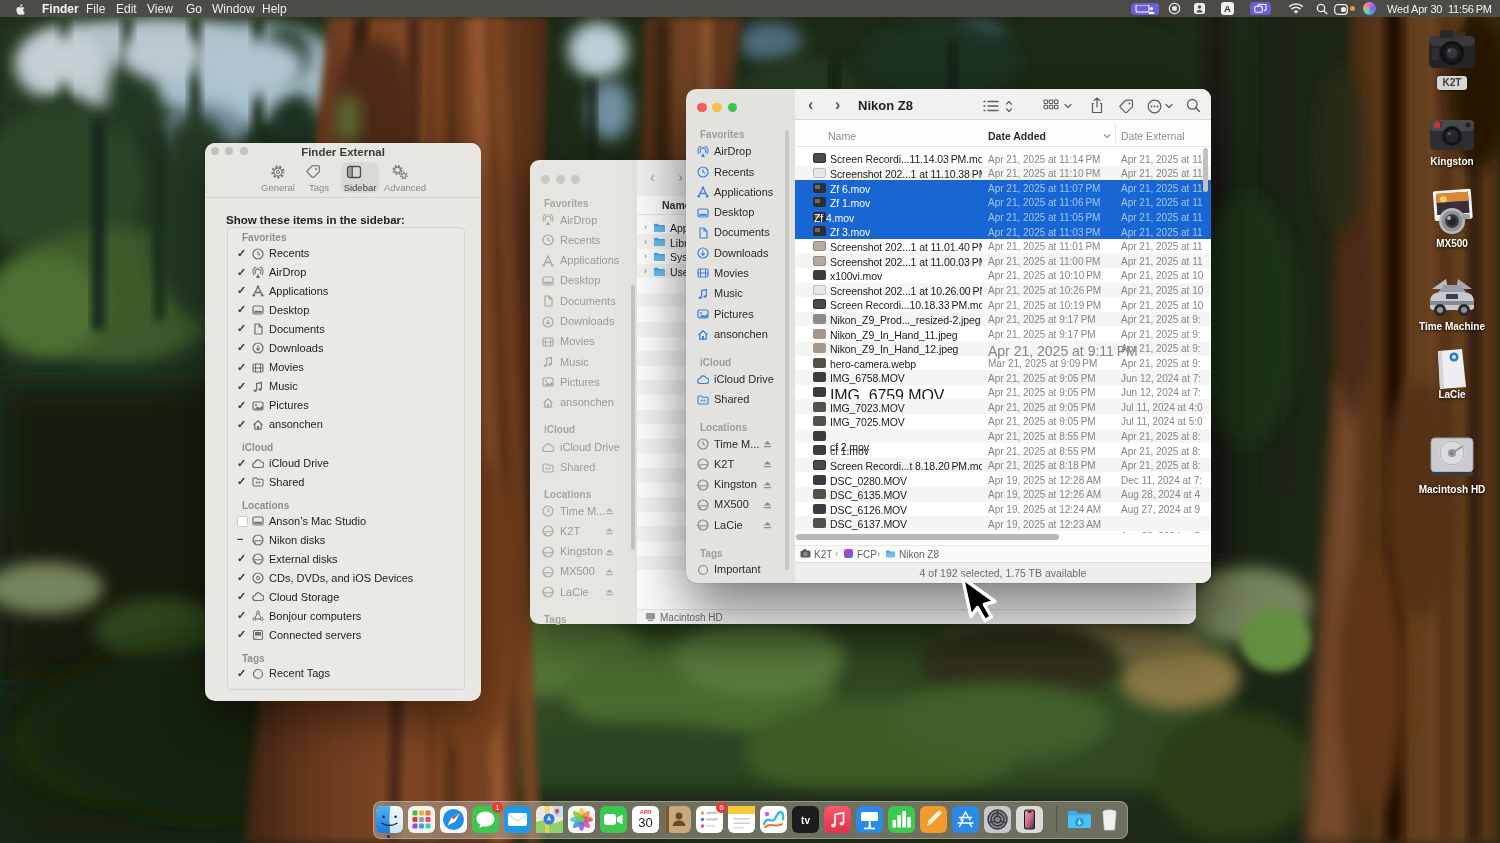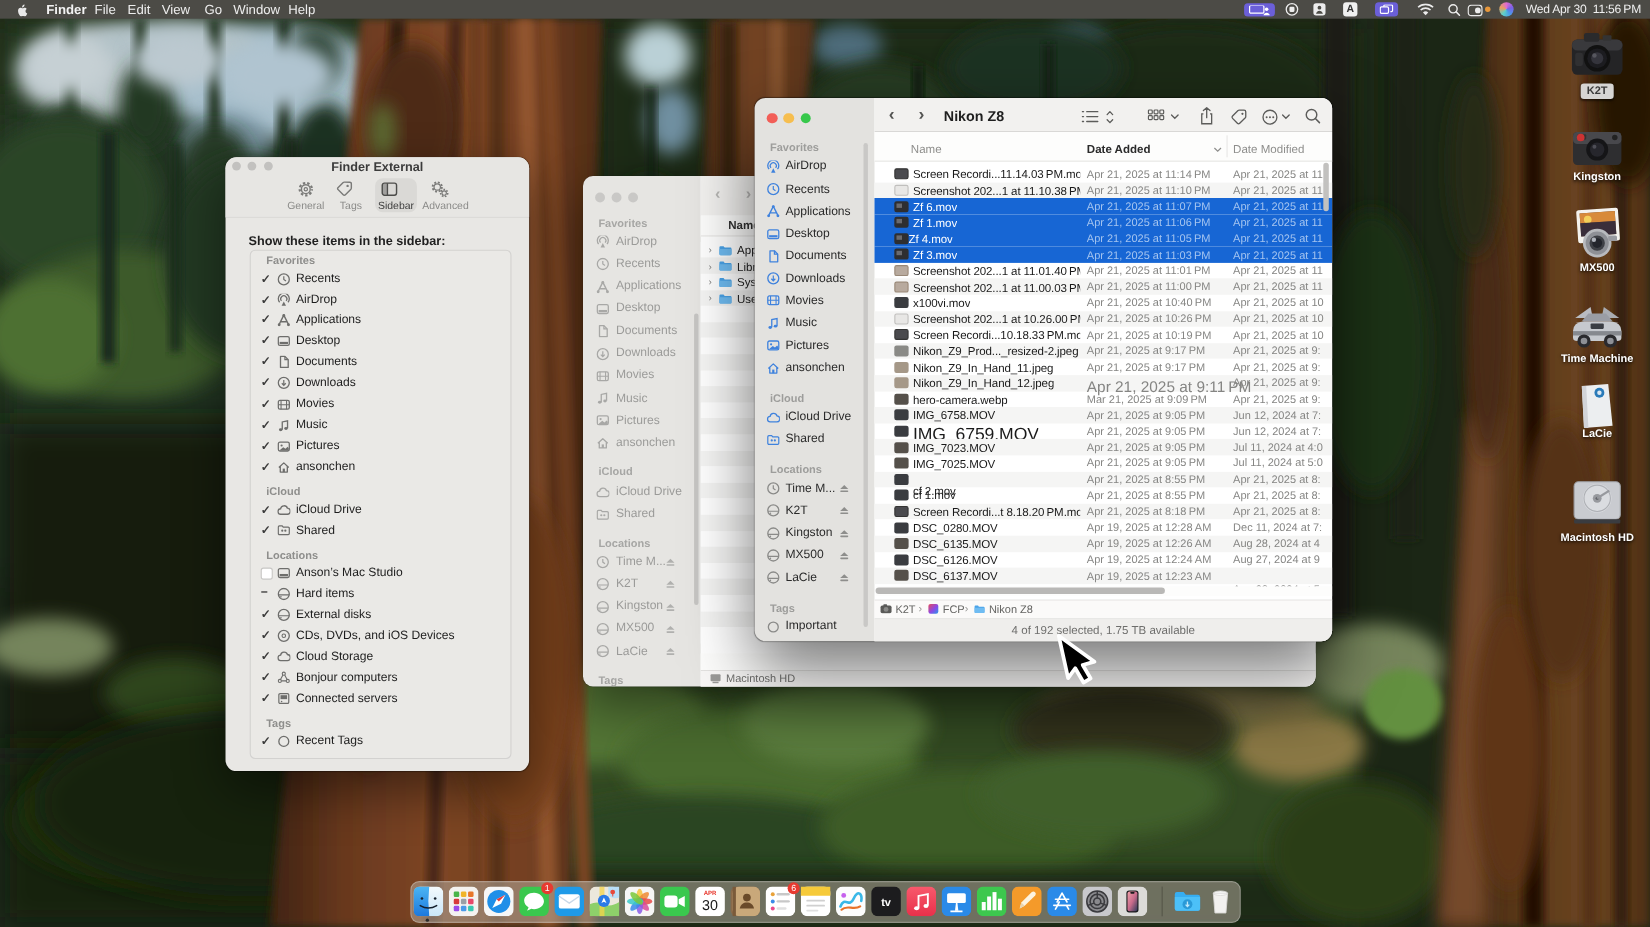--- a/index.html
+++ b/index.html
@@ -445,21 +445,21 @@
     <div class="shead" style="left:37px;top:356.5px;color:#8e8e8c">Locations</div>
     <div class="abs" style="left:32px;top:372.8px;width:11px;height:11px;background:#fff;border:1px solid #c8c7c5;border-radius:2.5px"></div>
     <svg class="abs" style="left:47px;top:372.29999999999995px" width="12" height="12" viewBox="0 0 12 12">
       <use href="#i-desktop" style="color:#6e6e6c"></use>
     </svg>
     <div class="abs" style="left:64px;top:371.8px;font-size:11px;color:#1d1d1d;white-space:nowrap">Anson’s Mac Studio</div>
     <div class="abs" style="left:32px;top:390.2px;color:#3a3a3a;font-size:11px;font-weight:bold">−</div>
     <svg class="abs" style="left:47px;top:391.20000000000005px" width="12" height="12" viewBox="0 0 12 12">
       <use href="#i-disk" style="color:#6e6e6c"></use>
     </svg>
-    <div class="abs" style="left:64px;top:390.7px;font-size:11px;color:#1d1d1d;white-space:nowrap">Hard items</div>
+    <div class="abs" style="left:64px;top:390.7px;font-size:11px;color:#1d1d1d;white-space:nowrap">Nikon disks</div>
     <div class="abs" style="left:32px;top:409.1px;color:#3a3a3a;font-size:11px;font-weight:bold">✓</div>
     <svg class="abs" style="left:47px;top:410.1px" width="12" height="12" viewBox="0 0 12 12">
       <use href="#i-disk" style="color:#6e6e6c"></use>
     </svg>
     <div class="abs" style="left:64px;top:409.6px;font-size:11px;color:#1d1d1d;white-space:nowrap">External disks</div>
     <div class="abs" style="left:32px;top:428.0px;color:#3a3a3a;font-size:11px;font-weight:bold">✓</div>
     <svg class="abs" style="left:47px;top:429px" width="12" height="12" viewBox="0 0 12 12">
       <use href="#i-cd" style="color:#6e6e6c"></use>
     </svg>
     <div class="abs" style="left:64px;top:428.5px;font-size:11px;color:#1d1d1d;white-space:nowrap">CDs, DVDs, and iOS Devices</div>
@@ -689,21 +689,21 @@
       <circle cx="6.3" cy="6.3" r="4.8" fill="none" stroke="#5c5c5a" stroke-width="1.3"></circle>
       <line x1="9.8" y1="9.8" x2="13.5" y2="13.5" stroke="#5c5c5a" stroke-width="1.4" stroke-linecap="round"></line>
     </svg>
     <div class="abs" style="left:109px;top:31px;width:416px;height:26.5px;background:#fdfdfc;border-bottom:1px solid #e6e5e3"></div>
     <div class="abs" style="left:142px;top:41px;font-size:10.5px;color:#8e8e8c">Name</div>
     <div class="abs" style="left:302px;top:41px;font-size:10.5px;color:#2b2b2b;font-weight:bold">Date Added</div>
     <svg class="abs" style="left:417px;top:44px" width="8" height="7" viewBox="0 0 8 7">
       <path d="M1 1.5 L4 4.5 L7 1.5" fill="none" stroke="#8e8e8c" stroke-width="1.1"></path>
     </svg>
     <div class="abs" style="left:429px;top:34px;width:1px;height:20px;background:#e8e7e5"></div>
-    <div class="abs" style="left:435px;top:41px;font-size:10.5px;color:#8e8e8c">Date Modified</div>
+    <div class="abs" style="left:435px;top:41px;font-size:10.5px;color:#8e8e8c">Date External</div>
     <div class="abs" style="left:127px;top:64.4px;width:13px;height:10px">
       <div class="abs" style="left:0;top:0;width:13px;height:10px;border-radius:2px;background:#4a4a4e;border:1px solid #333"></div>
     </div>
     <div class="abs" style="left:144px;top:64.3px;font-size:10.5px;color:#1a1a1a;white-space:nowrap;letter-spacing:-0.1px;max-width:152px;overflow:hidden">Screen Recordi...11.14.03 PM.mov</div>
     <div class="abs" style="left:302px;top:64.5px;font-size:10px;color:#858583;white-space:nowrap">Apr 21, 2025 at 11:14 PM</div>
     <div class="abs" style="left:435px;top:64.5px;font-size:10px;color:#858583;white-space:nowrap;width:83px;overflow:hidden">Apr 21, 2025 at 11</div>
     <div class="abs" style="left:109px;top:76.8px;width:416px;height:14.6px;background:#f5f5f4"></div>
     <div class="abs" style="left:127px;top:79.0px;width:13px;height:10px">
       <div class="abs" style="left:0;top:0;width:13px;height:10px;border-radius:2px;background:#e8e7e5;border:1px solid #c0bfbd"></div>
     </div>
@@ -724,21 +724,21 @@
       <div class="abs" style="left:2px;top:2px;width:5px;height:4px;background:#6a6a6e"></div>
     </div>
     <div class="abs" style="left:144px;top:108.1px;font-size:10.5px;color:#ffffff;white-space:nowrap;letter-spacing:-0.1px;max-width:152px;overflow:hidden">Zf 1.mov</div>
     <div class="abs" style="left:302px;top:108.3px;font-size:10px;color:#a5c5f0;white-space:nowrap">Apr 21, 2025 at 11:06 PM</div>
     <div class="abs" style="left:435px;top:108.3px;font-size:10px;color:#a5c5f0;white-space:nowrap;width:83px;overflow:hidden">Apr 21, 2025 at 11</div>
     <div class="abs" style="left:109px;top:120.6px;width:416px;height:14.6px;background:#1766d4"></div>
     <div class="abs" style="left:127px;top:122.8px;width:13px;height:10px">
       <div class="abs" style="left:0;top:0;width:13px;height:10px;border-radius:2px;background:#2e2e30"></div>
       <div class="abs" style="left:2px;top:2px;width:5px;height:4px;background:#6a6a6e"></div>
     </div>
-    <div class="abs" style="left:140px;top:122.7px;font-size:10.5px;color:#ffffff;white-space:nowrap;letter-spacing:-0.1px;max-width:152px;overflow:hidden">Zf 4.mov</div>
+    <div class="abs" style="left:128px;top:122.7px;font-size:10.5px;color:#ffffff;white-space:nowrap;letter-spacing:-0.1px;max-width:152px;overflow:hidden">Zf 4.mov</div>
     <div class="abs" style="left:302px;top:122.9px;font-size:10px;color:#a5c5f0;white-space:nowrap">Apr 21, 2025 at 11:05 PM</div>
     <div class="abs" style="left:435px;top:122.9px;font-size:10px;color:#a5c5f0;white-space:nowrap;width:83px;overflow:hidden">Apr 21, 2025 at 11</div>
     <div class="abs" style="left:109px;top:135.2px;width:416px;height:14.6px;background:#1766d4"></div>
     <div class="abs" style="left:127px;top:137.4px;width:13px;height:10px">
       <div class="abs" style="left:0;top:0;width:13px;height:10px;border-radius:2px;background:#2e2e30"></div>
       <div class="abs" style="left:2px;top:2px;width:5px;height:4px;background:#6a6a6e"></div>
     </div>
     <div class="abs" style="left:144px;top:137.3px;font-size:10.5px;color:#ffffff;white-space:nowrap;letter-spacing:-0.1px;max-width:152px;overflow:hidden">Zf 3.mov</div>
     <div class="abs" style="left:302px;top:137.5px;font-size:10px;color:#a5c5f0;white-space:nowrap">Apr 21, 2025 at 11:03 PM</div>
     <div class="abs" style="left:435px;top:137.5px;font-size:10px;color:#a5c5f0;white-space:nowrap;width:83px;overflow:hidden">Apr 21, 2025 at 11</div>
@@ -752,21 +752,21 @@
     <div class="abs" style="left:127px;top:166.6px;width:13px;height:10px">
       <div class="abs" style="left:0;top:0;width:13px;height:10px;border-radius:2px;background:#b8aa9e;border:1px solid #998877"></div>
     </div>
     <div class="abs" style="left:144px;top:166.5px;font-size:10.5px;color:#1a1a1a;white-space:nowrap;letter-spacing:-0.1px;max-width:152px;overflow:hidden">Screenshot 202...1 at 11.00.03 PM</div>
     <div class="abs" style="left:302px;top:166.7px;font-size:10px;color:#858583;white-space:nowrap">Apr 21, 2025 at 11:00 PM</div>
     <div class="abs" style="left:435px;top:166.7px;font-size:10px;color:#858583;white-space:nowrap;width:83px;overflow:hidden">Apr 21, 2025 at 11</div>
     <div class="abs" style="left:127px;top:181.2px;width:13px;height:10px">
       <div class="abs" style="left:0;top:0;width:13px;height:10px;border-radius:2px;background:#3a3c40"></div>
     </div>
     <div class="abs" style="left:144px;top:181.1px;font-size:10.5px;color:#1a1a1a;white-space:nowrap;letter-spacing:-0.1px;max-width:152px;overflow:hidden">x100vi.mov</div>
-    <div class="abs" style="left:302px;top:181.3px;font-size:10px;color:#858583;white-space:nowrap">Apr 21, 2025 at 10:40 PM</div>
+    <div class="abs" style="left:302px;top:181.3px;font-size:10px;color:#858583;white-space:nowrap">Apr 21, 2025 at 10:10 PM</div>
     <div class="abs" style="left:435px;top:181.3px;font-size:10px;color:#858583;white-space:nowrap;width:83px;overflow:hidden">Apr 21, 2025 at 10</div>
     <div class="abs" style="left:109px;top:193.6px;width:416px;height:14.6px;background:#f5f5f4"></div>
     <div class="abs" style="left:127px;top:195.8px;width:13px;height:10px">
       <div class="abs" style="left:0;top:0;width:13px;height:10px;border-radius:2px;background:#e8e7e5;border:1px solid #c0bfbd"></div>
     </div>
     <div class="abs" style="left:144px;top:195.7px;font-size:10.5px;color:#1a1a1a;white-space:nowrap;letter-spacing:-0.1px;max-width:152px;overflow:hidden">Screenshot 202...1 at 10.26.00 PM</div>
     <div class="abs" style="left:302px;top:195.9px;font-size:10px;color:#858583;white-space:nowrap">Apr 21, 2025 at 10:26 PM</div>
     <div class="abs" style="left:435px;top:195.9px;font-size:10px;color:#858583;white-space:nowrap;width:83px;overflow:hidden">Apr 21, 2025 at 10</div>
     <div class="abs" style="left:127px;top:210.4px;width:13px;height:10px">
       <div class="abs" style="left:0;top:0;width:13px;height:10px;border-radius:2px;background:#4a4a4e;border:1px solid #333"></div>

